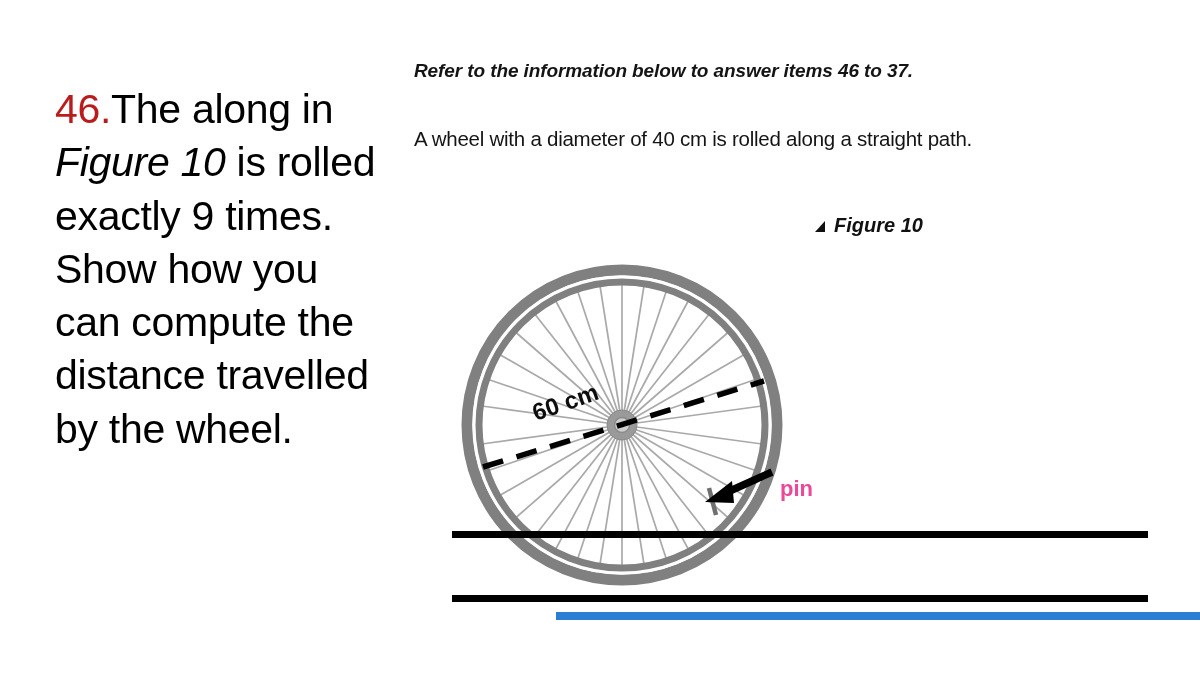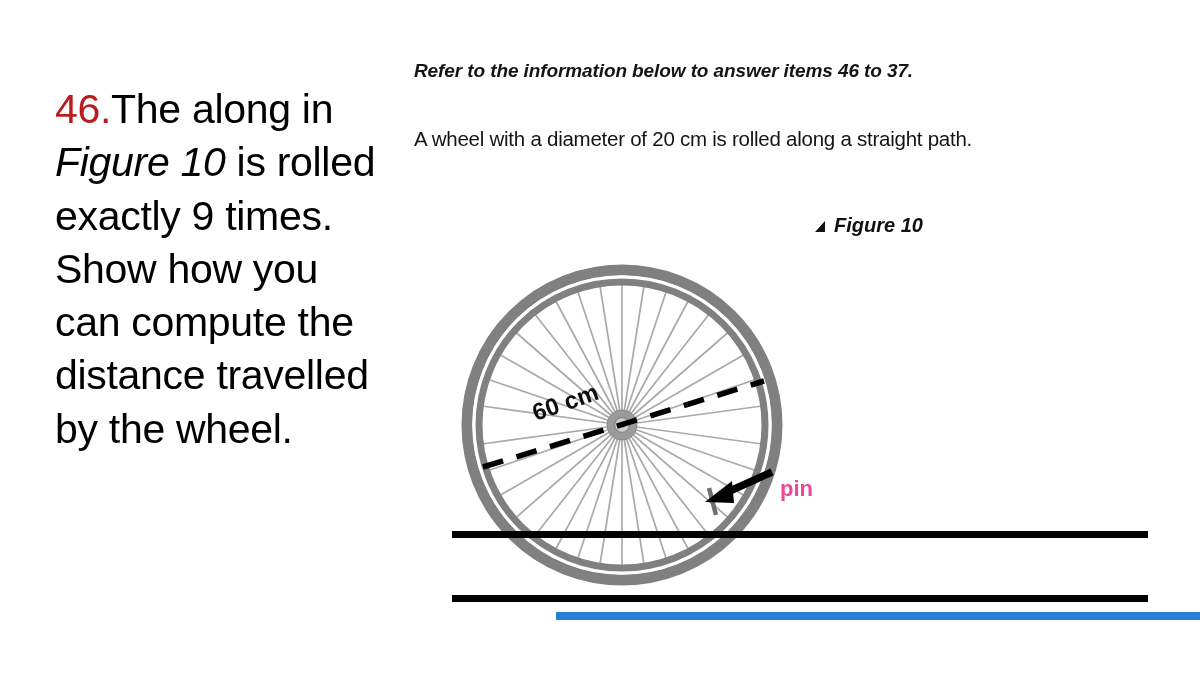--- a/index.html
+++ b/index.html
@@ -137,21 +137,21 @@
 
 <div id="slide">
 
   <div id="question-block">
     <div id="question-text">
       <span id="question-number">46.</span><span>The along in </span><span class="ital">Figure 10</span><span> is rolled exactly 9 times. Show how you can compute the distance travelled by the wheel.</span>
     </div>
   </div>
 
   <div id="refer-line">Refer to the information below to answer items 46 to 37.</div>
-  <div id="stem-line">A wheel with a diameter of 20 cm is rolled along a straight path.</div>
+  <div id="stem-line">A wheel with a diameter of 40 cm is rolled along a straight path.</div>
 
   <div id="figure-caption">
     <span id="figure-tri"></span>
     <span id="figure-caption-label">Figure 10</span>
   </div>
 
   <div id="wheel-figure">
     <svg id="wheel-svg" width="780" height="390" viewBox="0 0 780 390">
 
       <g stroke="#a9a9a9" stroke-width="1.7" fill="none">

